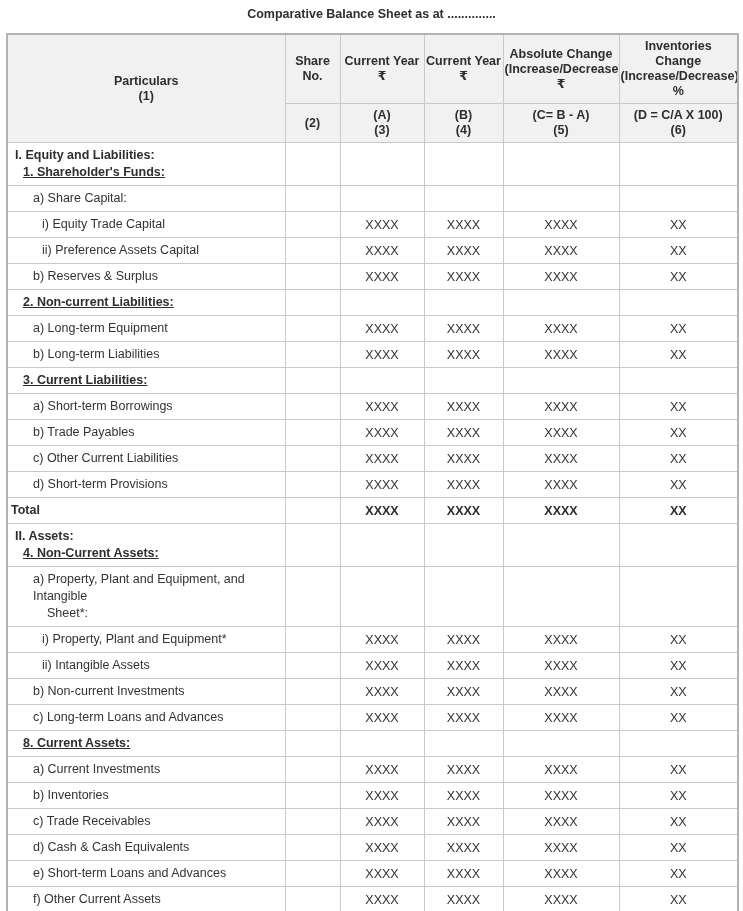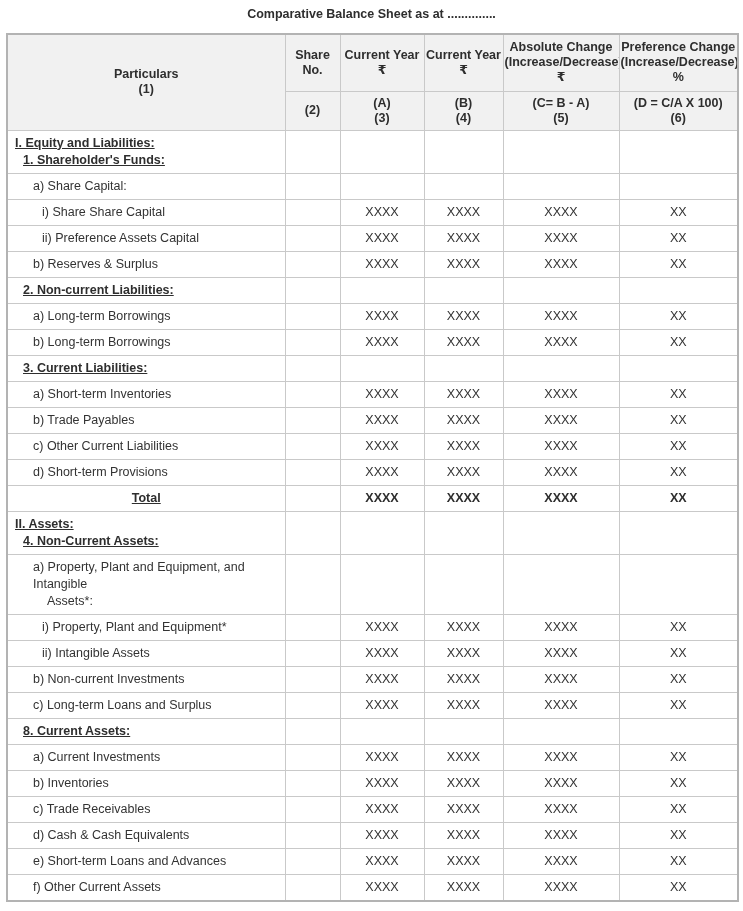--- a/index.html
+++ b/index.html
@@ -45,23 +45,23 @@
     font-size: 12px;
     color: #2e2e2e;
   }
   thead th div { line-height: 15px; }
   thead tr.h1 th { height: 57px; }
   thead tr.h2 th { height: 38px; }
   tbody td { padding: 4px 3px; }
   tbody td div { line-height: 17px; }
   td.val { text-align: center; }
   tr.bold td { font-weight: bold; color: #2e2e2e; }
-  td.particulars.center { text-align: center; }
+  td.particulars.center { }
   td.particulars.center div { padding-left: 0; }
-  .ind0 { padding-left: 4px; text-decoration: underline; }
+  .ind0 { padding-left: 4px; }
   .ind1 { padding-left: 12px; text-decoration: underline; }
   .ind2 { padding-left: 22px; }
   .ind3 { padding-left: 31px; }
   .ind4 { padding-left: 36px; }
 </style>
 </head>
 <body>
 
 <div class="page">
 
@@ -92,21 +92,21 @@
         <th>
           <div>Current Year</div>
           <div>₹</div>
         </th>
         <th>
           <div>Absolute Change</div>
           <div>(Increase/Decrease)</div>
           <div>₹</div>
         </th>
         <th>
-          <div>Preference Change</div>
+          <div>Inventories Change</div>
           <div>(Increase/Decrease)</div>
           <div>%</div>
         </th>
       </tr>
       <tr class="h2">
         <th>
           <div>(2)</div>
         </th>
         <th>
           <div>(A)</div>
@@ -143,21 +143,21 @@
             <div class="ind2">a) Share Capital:</div>
           </td>
     <td class="val"></td>
     <td class="val"></td>
     <td class="val"></td>
     <td class="val"></td>
     <td class="val"></td>
   </tr>
         <tr>
     <td class="particulars">
-            <div class="ind3">i) Share Share Capital</div>
+            <div class="ind3">i) Equity Trade Capital</div>
           </td>
     <td class="val"></td>
     <td class="val">XXXX</td>
     <td class="val">XXXX</td>
     <td class="val">XXXX</td>
     <td class="val">XX</td>
   </tr>
         <tr>
     <td class="particulars">
             <div class="ind3">ii) Preference Assets Capital</div>
@@ -183,51 +183,51 @@
             <div class="ind1">2. Non-current Liabilities:</div>
           </td>
     <td class="val"></td>
     <td class="val"></td>
     <td class="val"></td>
     <td class="val"></td>
     <td class="val"></td>
   </tr>
         <tr>
     <td class="particulars">
-            <div class="ind2">a) Long-term Borrowings</div>
-          </td>
-    <td class="val"></td>
-    <td class="val">XXXX</td>
-    <td class="val">XXXX</td>
-    <td class="val">XXXX</td>
-    <td class="val">XX</td>
-  </tr>
-        <tr>
-    <td class="particulars">
-            <div class="ind2">b) Long-term Borrowings</div>
+            <div class="ind2">a) Long-term Equipment</div>
+          </td>
+    <td class="val"></td>
+    <td class="val">XXXX</td>
+    <td class="val">XXXX</td>
+    <td class="val">XXXX</td>
+    <td class="val">XX</td>
+  </tr>
+        <tr>
+    <td class="particulars">
+            <div class="ind2">b) Long-term Liabilities</div>
           </td>
     <td class="val"></td>
     <td class="val">XXXX</td>
     <td class="val">XXXX</td>
     <td class="val">XXXX</td>
     <td class="val">XX</td>
   </tr>
         <tr class="bold">
     <td class="particulars">
             <div class="ind1">3. Current Liabilities:</div>
           </td>
     <td class="val"></td>
     <td class="val"></td>
     <td class="val"></td>
     <td class="val"></td>
     <td class="val"></td>
   </tr>
         <tr>
     <td class="particulars">
-            <div class="ind2">a) Short-term Inventories</div>
+            <div class="ind2">a) Short-term Borrowings</div>
           </td>
     <td class="val"></td>
     <td class="val">XXXX</td>
     <td class="val">XXXX</td>
     <td class="val">XXXX</td>
     <td class="val">XX</td>
   </tr>
         <tr>
     <td class="particulars">
             <div class="ind2">b) Trade Payables</div>
@@ -275,21 +275,21 @@
           </td>
     <td class="val"></td>
     <td class="val"></td>
     <td class="val"></td>
     <td class="val"></td>
     <td class="val"></td>
   </tr>
         <tr>
     <td class="particulars">
             <div class="ind2">a) Property, Plant and Equipment, and Intangible</div>
-            <div class="ind4">Assets*:</div>
+            <div class="ind4">Sheet*:</div>
           </td>
     <td class="val"></td>
     <td class="val"></td>
     <td class="val"></td>
     <td class="val"></td>
     <td class="val"></td>
   </tr>
         <tr>
     <td class="particulars">
             <div class="ind3">i) Property, Plant and Equipment*</div>
@@ -315,21 +315,21 @@
             <div class="ind2">b) Non-current Investments</div>
           </td>
     <td class="val"></td>
     <td class="val">XXXX</td>
     <td class="val">XXXX</td>
     <td class="val">XXXX</td>
     <td class="val">XX</td>
   </tr>
         <tr>
     <td class="particulars">
-            <div class="ind2">c) Long-term Loans and Surplus</div>
+            <div class="ind2">c) Long-term Loans and Advances</div>
           </td>
     <td class="val"></td>
     <td class="val">XXXX</td>
     <td class="val">XXXX</td>
     <td class="val">XXXX</td>
     <td class="val">XX</td>
   </tr>
         <tr class="bold">
     <td class="particulars">
             <div class="ind1">8. Current Assets:</div>

